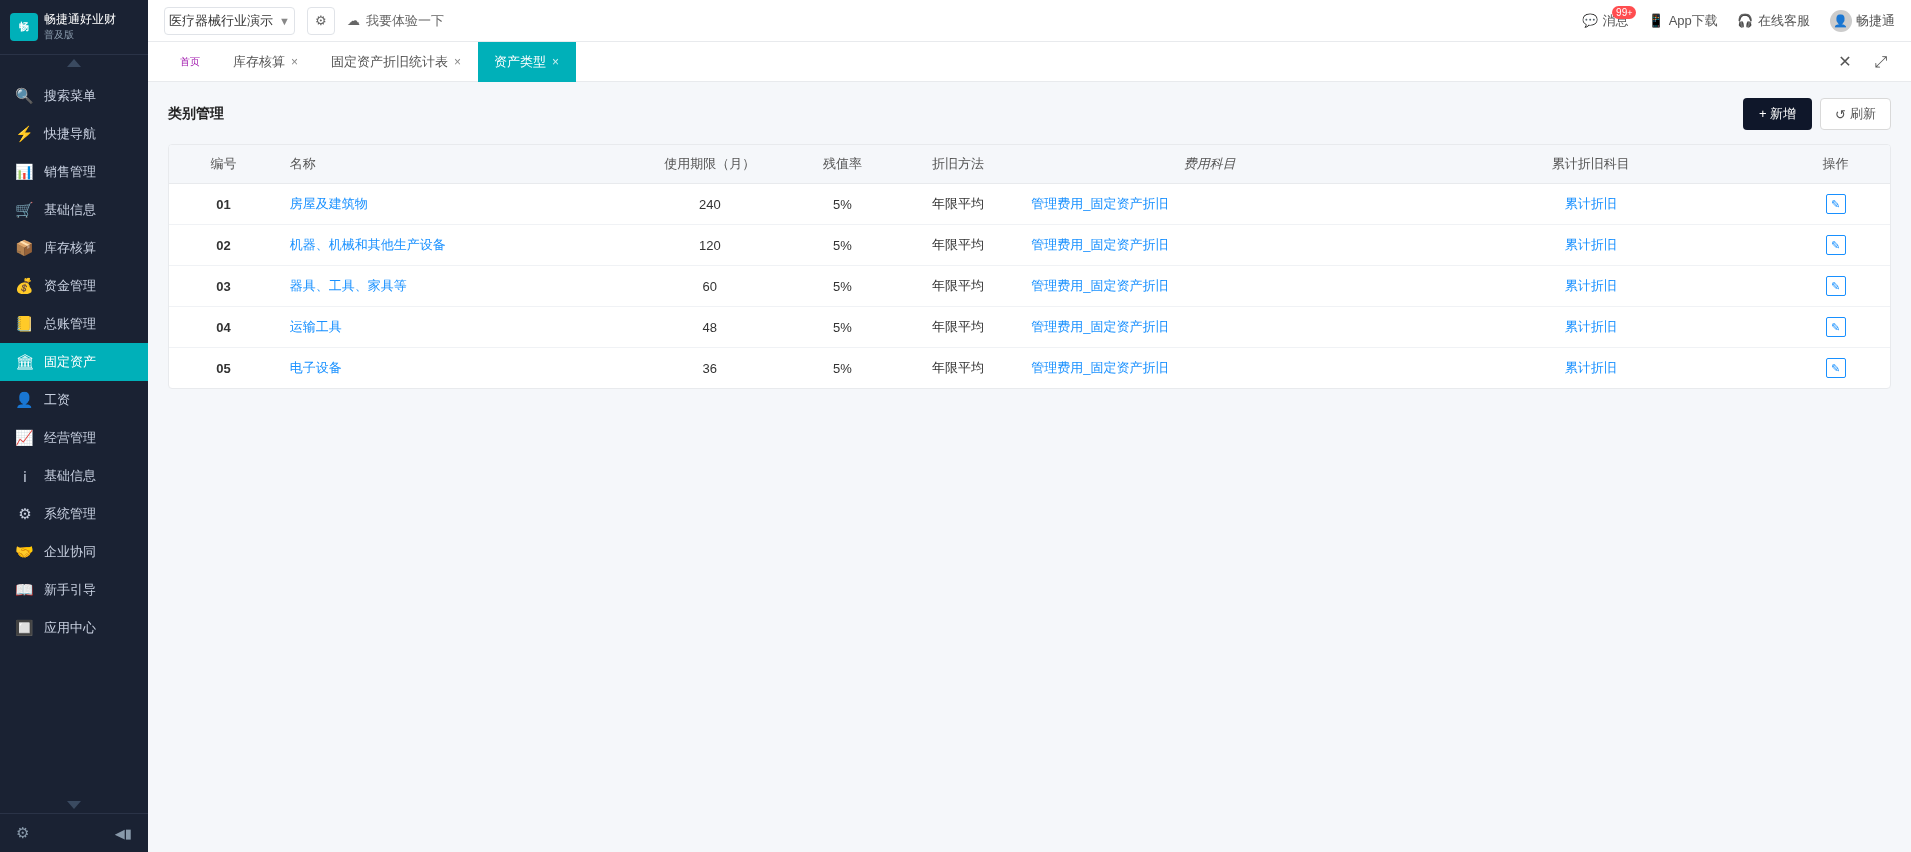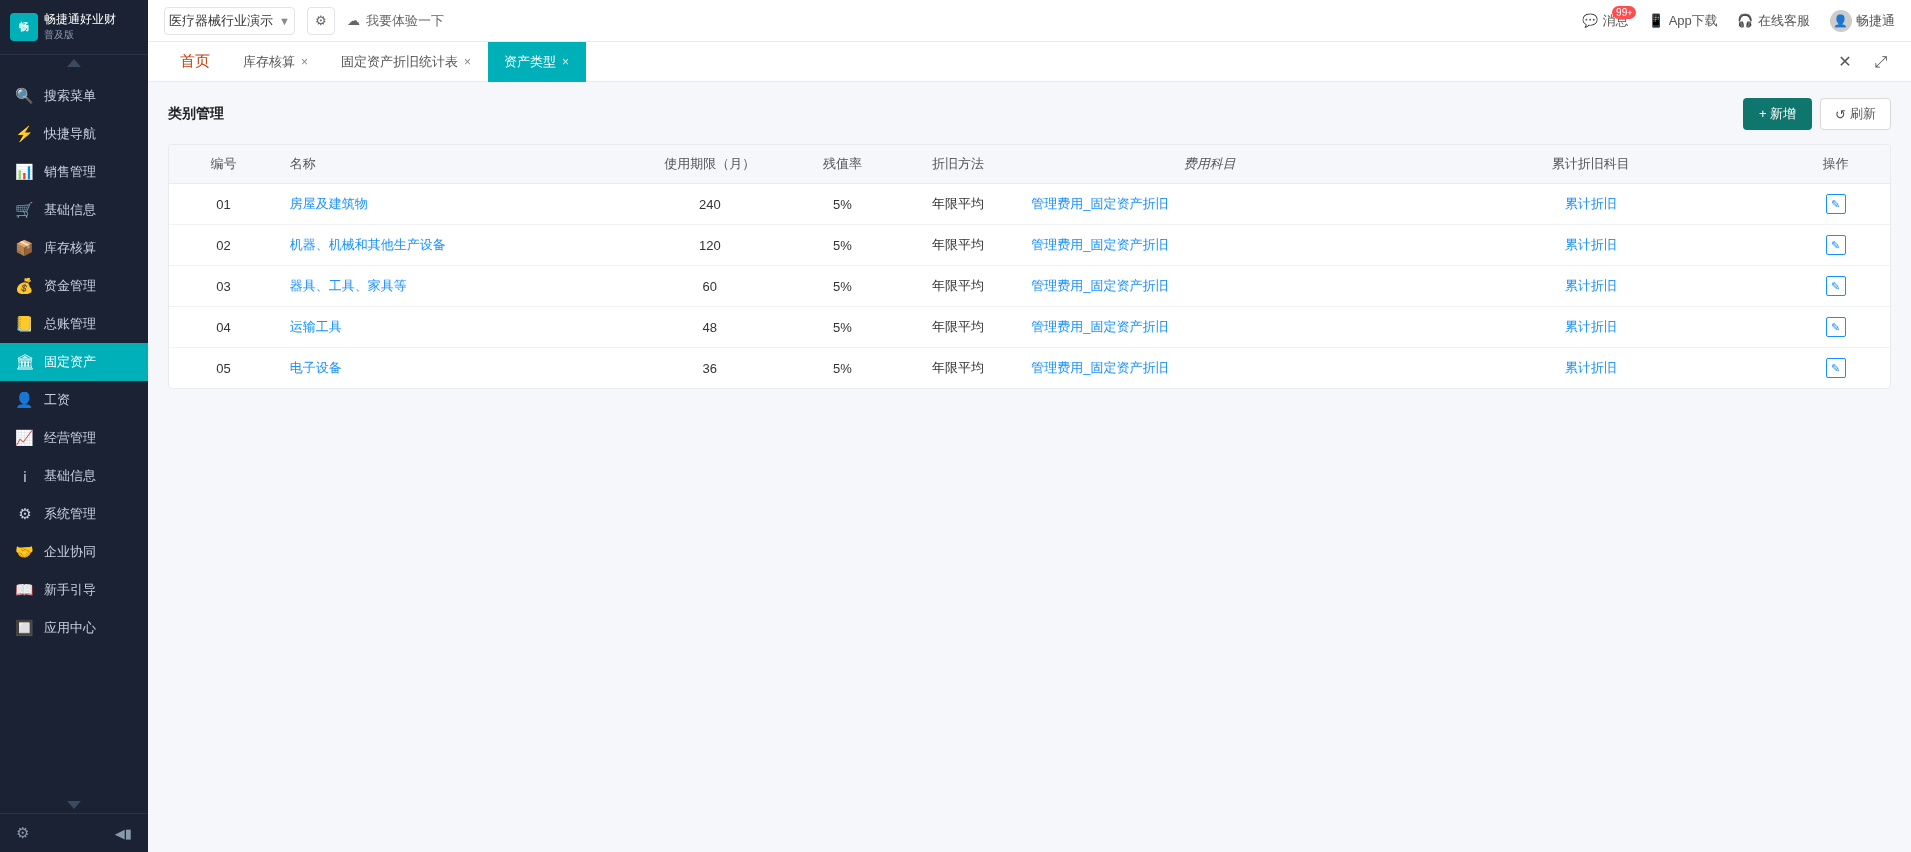--- a/index.html
+++ b/index.html
@@ -185,21 +185,21 @@
       background: #00b0b9;
       color: #fff;
     }
     .tab-close {
       font-size: 12px;
       color: #888;
       line-height: 1;
       cursor: pointer;
     }
     .tab.active .tab-close { color: rgba(255,255,255,0.8); }
-    .tab-home { color: #c2410c; font-size: 15px; }
+    .tab-home { color: #a21caf; font-size: 10px; }
     .tabs-actions {
       margin-left: auto;
       display: flex;
       align-items: center;
       gap: 8px;
     }
     .tab-action-btn {
       width: 28px;
       height: 28px;
       display: flex;
@@ -227,21 +227,21 @@
     .page-title {
       font-size: 14px;
       font-weight: 600;
       color: #222;
     }
     .page-actions {
       display: flex;
       gap: 8px;
     }
     .btn-primary {
-      background: #0f766e;
+      background: #0f172a;
       color: #fff;
       border: none;
       padding: 6px 16px;
       border-radius: 4px;
       cursor: pointer;
       font-size: 13px;
       display: flex;
       align-items: center;
       gap: 4px;
     }
@@ -284,21 +284,21 @@
     tbody tr {
       border-bottom: 1px solid #f0f2f5;
     }
     tbody tr:last-child { border-bottom: none; }
     tbody td {
       padding: 10px 12px;
       text-align: center;
       font-size: 13px;
       color: #333;
     }
-    .td-code { color: #333; font-weight: 400; }
+    .td-code { color: #333; font-weight: 700; }
     .td-name { text-align: left; color: #1890ff; }
     .td-subject { color: #1890ff; text-align: left; }
     .td-accum { color: #1890ff; }
     .edit-icon {
       display: inline-flex;
       width: 20px;
       height: 20px;
       align-items: center;
       justify-content: center;
       border: 1px solid #1890ff;

